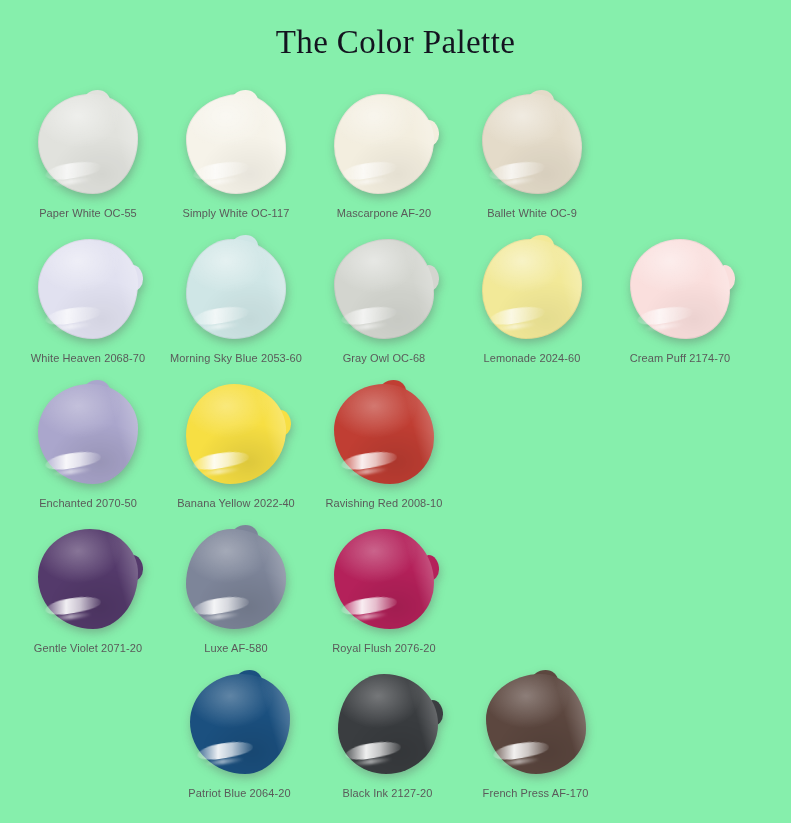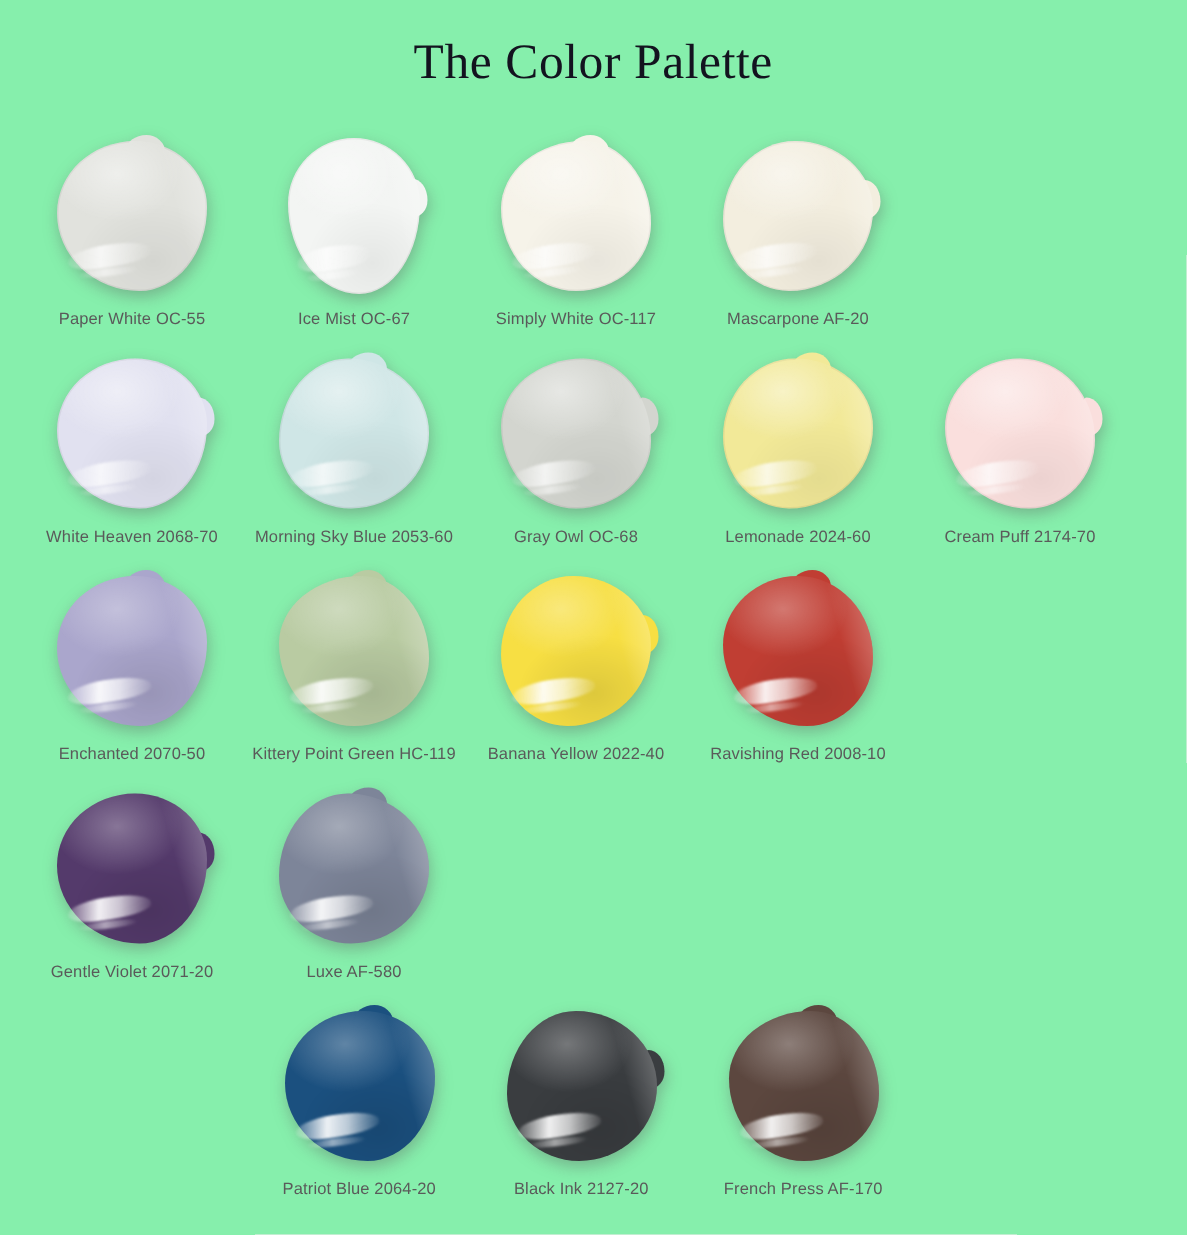--- a/index.html
+++ b/index.html
@@ -227,32 +227,20 @@
               <div class="sheen"></div>
               <div class="rim"></div>
               <div class="gloss"></div>
               <div class="gloss2"></div>
             </div>
           </div>
           <div class="swatch-label">Paper White OC-55</div>
         </div>
         <div class="swatch-cell">
           <div class="blob-wrap">
-            <div class="blob s2 tall light" style="background: rgb(243, 245, 243);">
-              <div class="nub-right" style="background: rgb(243, 245, 243);"></div>
-              <div class="sheen"></div>
-              <div class="rim"></div>
-              <div class="gloss"></div>
-              <div class="gloss2"></div>
-            </div>
-          </div>
-          <div class="swatch-label">Ice Mist OC-67</div>
-        </div>
-        <div class="swatch-cell">
-          <div class="blob-wrap">
             <div class="blob s3 light" style="background: rgb(246, 243, 233);">
               <div class="nub" style="background: rgb(246, 243, 233);"></div>
               <div class="sheen"></div>
               <div class="rim"></div>
               <div class="gloss"></div>
               <div class="gloss2"></div>
             </div>
           </div>
           <div class="swatch-label">Simply White OC-117</div>
         </div>
@@ -261,20 +249,32 @@
             <div class="blob s4 light" style="background: rgb(243, 238, 223);">
               <div class="nub-right" style="background: rgb(243, 238, 223);"></div>
               <div class="sheen"></div>
               <div class="rim"></div>
               <div class="gloss"></div>
               <div class="gloss2"></div>
             </div>
           </div>
           <div class="swatch-label">Mascarpone AF-20</div>
         </div>
+        <div class="swatch-cell">
+          <div class="blob-wrap">
+            <div class="blob s5 light" style="background: rgb(228, 219, 201);">
+              <div class="nub" style="background: rgb(228, 219, 201);"></div>
+              <div class="sheen"></div>
+              <div class="rim"></div>
+              <div class="gloss"></div>
+              <div class="gloss2"></div>
+            </div>
+          </div>
+          <div class="swatch-label">Ballet White OC-9</div>
+        </div>
       </div>
       <div class="palette-row">
         <div class="swatch-cell">
           <div class="blob-wrap">
             <div class="blob s1 light" style="background: rgb(225, 225, 240);">
               <div class="nub-right" style="background: rgb(225, 225, 240);"></div>
               <div class="sheen"></div>
               <div class="rim"></div>
               <div class="gloss"></div>
               <div class="gloss2"></div>
@@ -339,32 +339,20 @@
               <div class="sheen"></div>
               <div class="rim"></div>
               <div class="gloss"></div>
               <div class="gloss2"></div>
             </div>
           </div>
           <div class="swatch-label">Enchanted 2070-50</div>
         </div>
         <div class="swatch-cell">
           <div class="blob-wrap">
-            <div class="blob s3" style="background: rgb(185, 203, 162);">
-              <div class="nub" style="background: rgb(185, 203, 162);"></div>
-              <div class="sheen"></div>
-              <div class="rim"></div>
-              <div class="gloss"></div>
-              <div class="gloss2"></div>
-            </div>
-          </div>
-          <div class="swatch-label">Kittery Point Green HC-119</div>
-        </div>
-        <div class="swatch-cell">
-          <div class="blob-wrap">
             <div class="blob s4" style="background: rgb(247, 223, 67);">
               <div class="nub-right" style="background: rgb(247, 223, 67);"></div>
               <div class="sheen"></div>
               <div class="rim"></div>
               <div class="gloss"></div>
               <div class="gloss2"></div>
             </div>
           </div>
           <div class="swatch-label">Banana Yellow 2022-40</div>
         </div>
@@ -399,20 +387,32 @@
             <div class="blob s2" style="background: rgb(125, 133, 153);">
               <div class="nub" style="background: rgb(125, 133, 153);"></div>
               <div class="sheen"></div>
               <div class="rim"></div>
               <div class="gloss"></div>
               <div class="gloss2"></div>
             </div>
           </div>
           <div class="swatch-label">Luxe AF-580</div>
         </div>
+        <div class="swatch-cell">
+          <div class="blob-wrap">
+            <div class="blob s5" style="background: rgb(180, 33, 90);">
+              <div class="nub-right" style="background: rgb(180, 33, 90);"></div>
+              <div class="sheen"></div>
+              <div class="rim"></div>
+              <div class="gloss"></div>
+              <div class="gloss2"></div>
+            </div>
+          </div>
+          <div class="swatch-label">Royal Flush 2076-20</div>
+        </div>
       </div>
       <div class="palette-row row-centered">
         <div class="swatch-cell">
           <div class="blob-wrap">
             <div class="blob s1" style="background: rgb(27, 80, 127);">
               <div class="nub" style="background: rgb(27, 80, 127);"></div>
               <div class="sheen"></div>
               <div class="rim"></div>
               <div class="gloss"></div>
               <div class="gloss2"></div>

